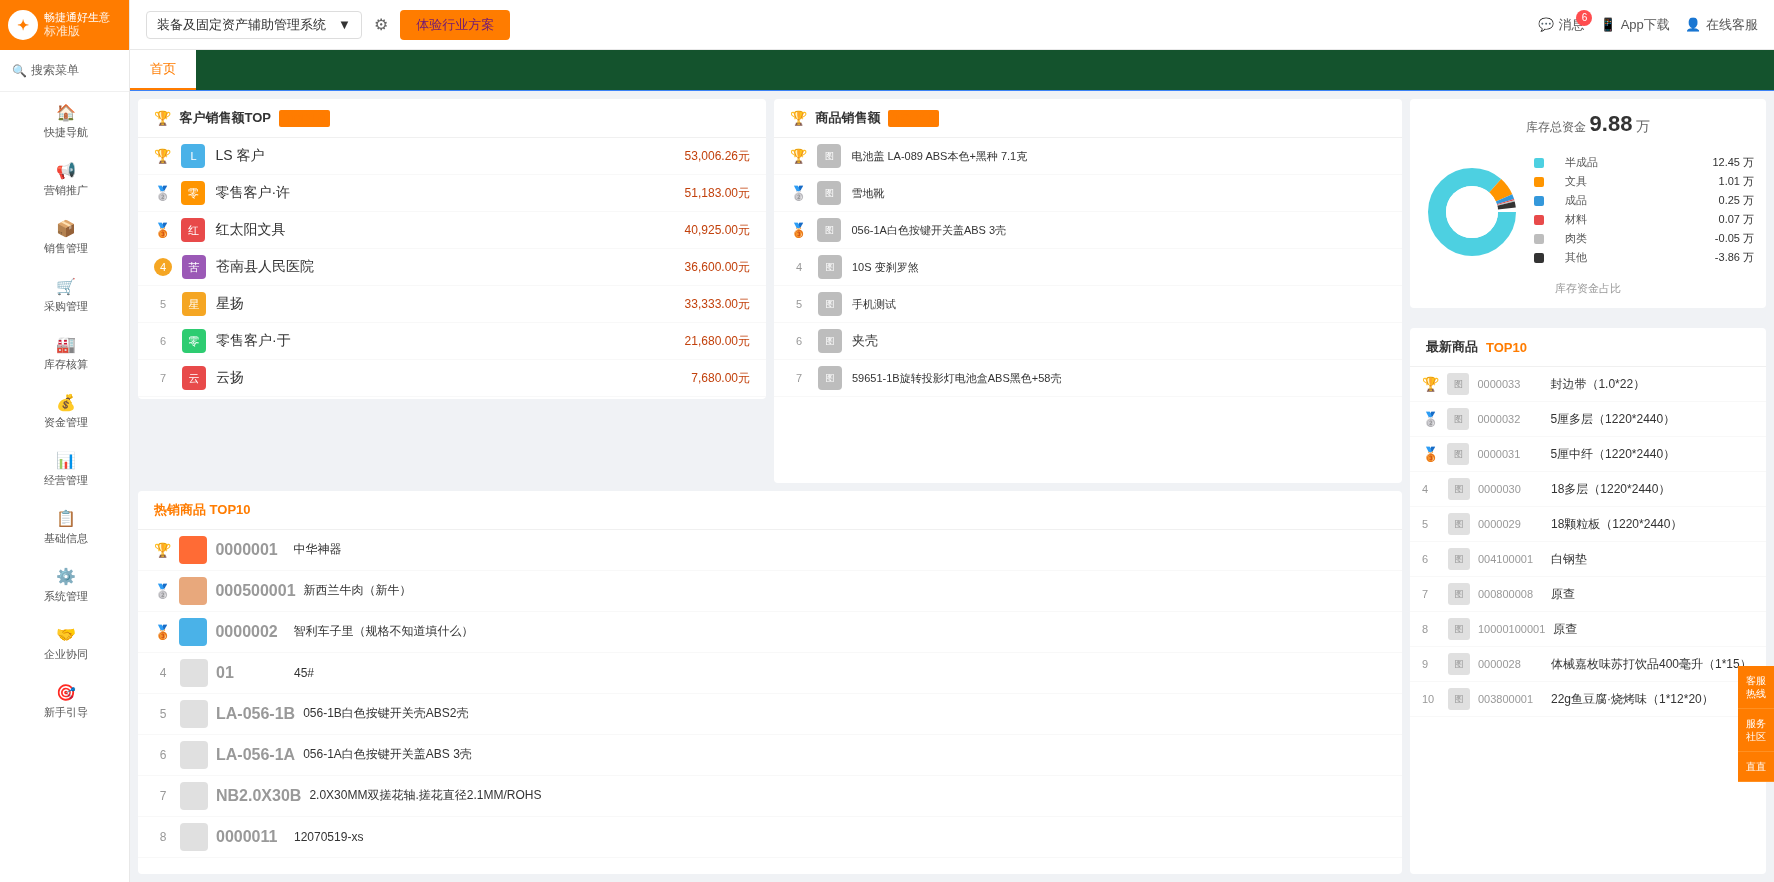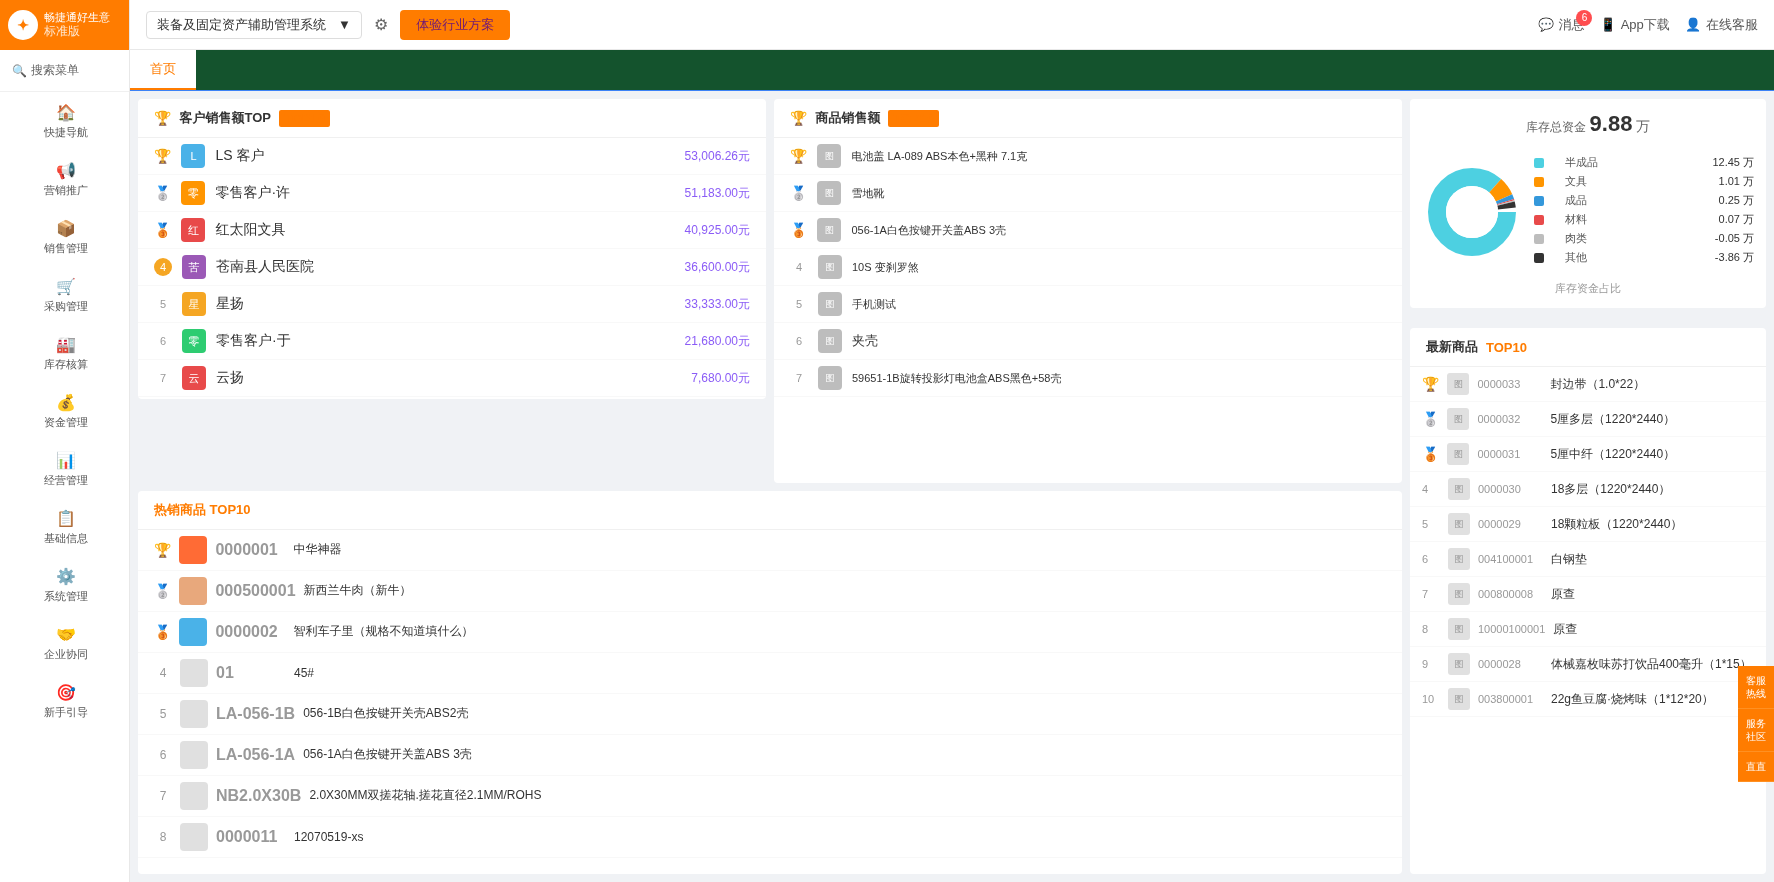--- a/index.html
+++ b/index.html
@@ -186,21 +186,21 @@
       flex-shrink: 0;
     }
     .rank-avatar {
       width: 24px; height: 24px;
       border-radius: 4px;
       display: flex; align-items: center; justify-content: center;
       color: #fff; font-size: 11px;
       flex-shrink: 0;
     }
     .rank-name { flex: 1; color: #333; font-size: 14px; }
-    .rank-amount { color: #8b5cf6; font-size: 12px; font-weight: 500; }
+    .rank-amount { color: #c2410c; font-size: 12px; font-weight: 500; }
 
     
     .two-col {
       display: flex;
       gap: 8px;
       flex: 1;
       overflow: hidden;
     }
     .col-left { flex: 1; overflow: hidden; }
     .col-right { flex: 1; overflow: hidden; }

